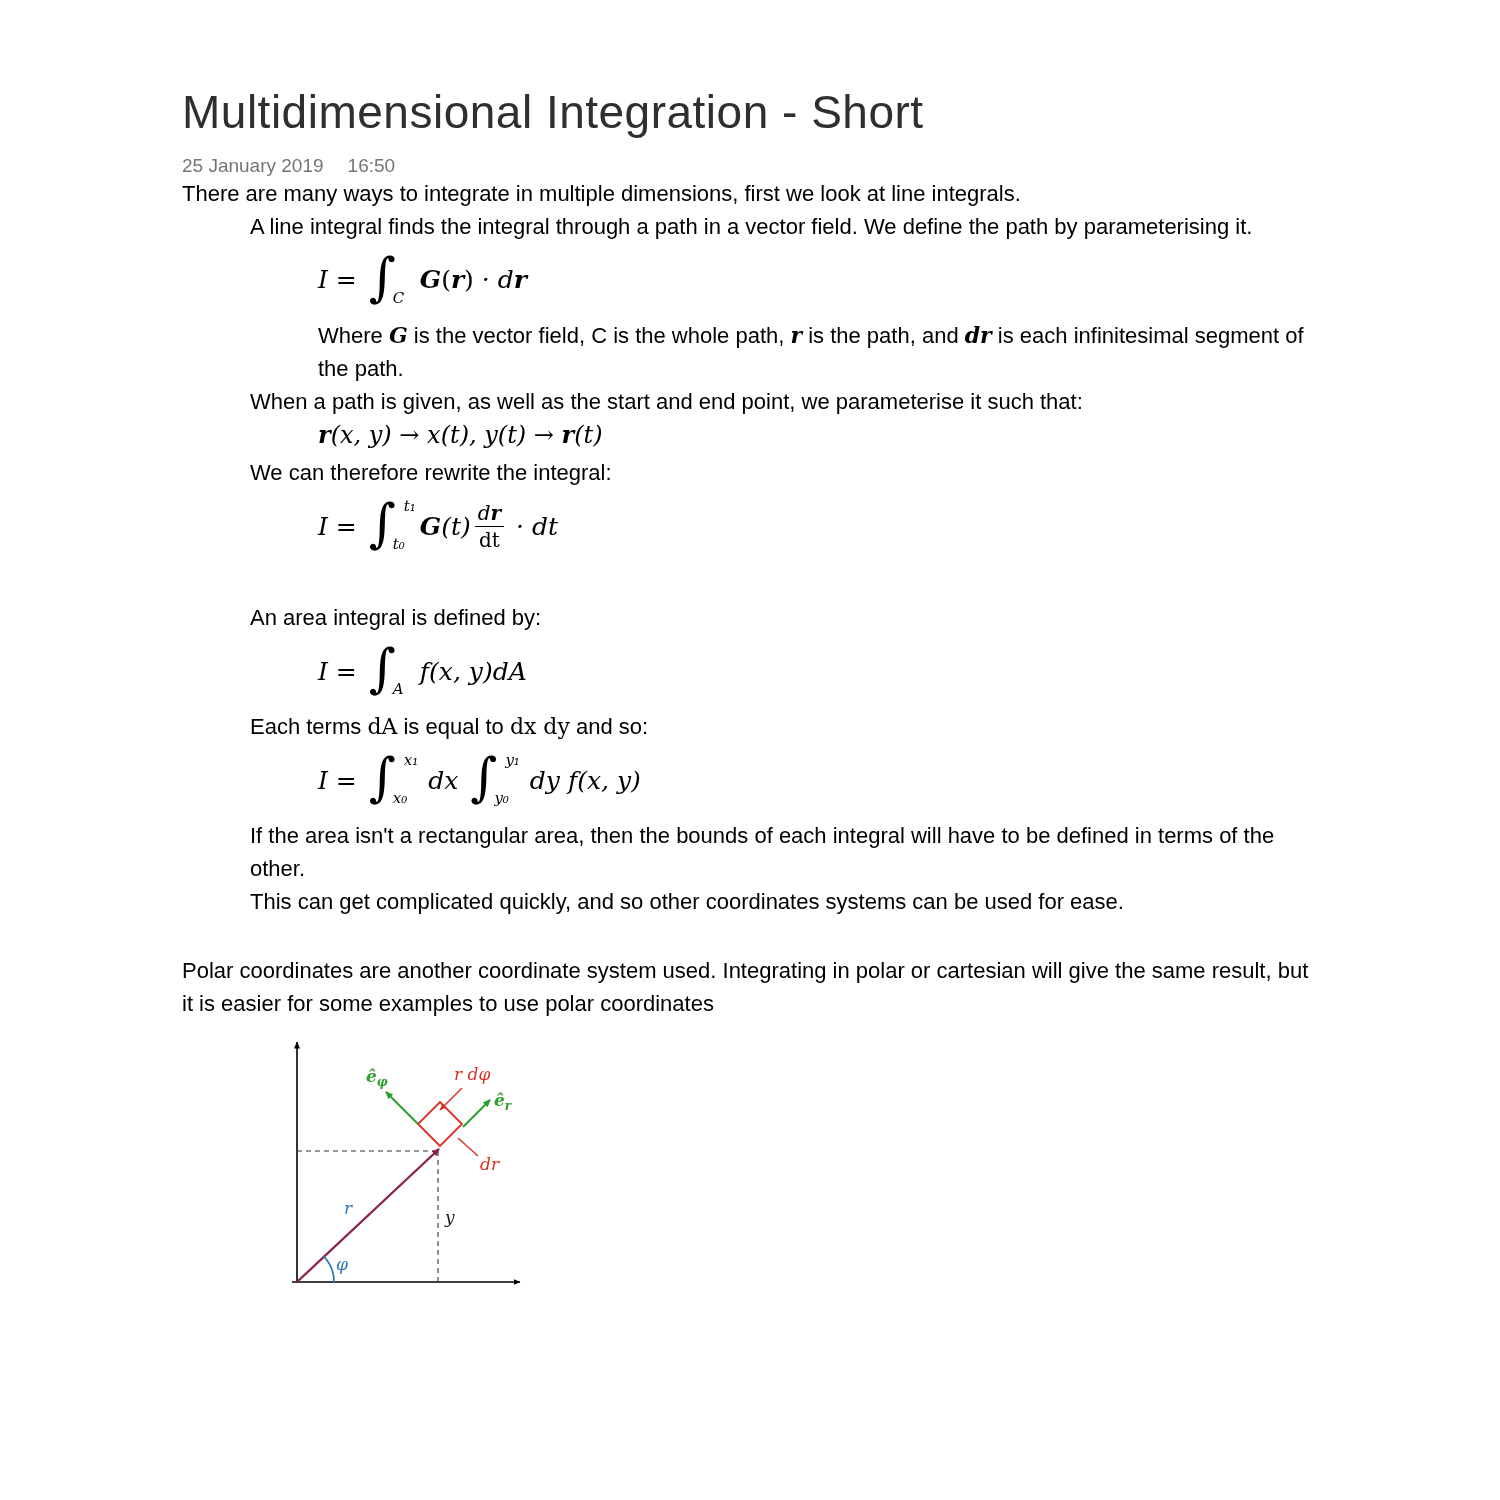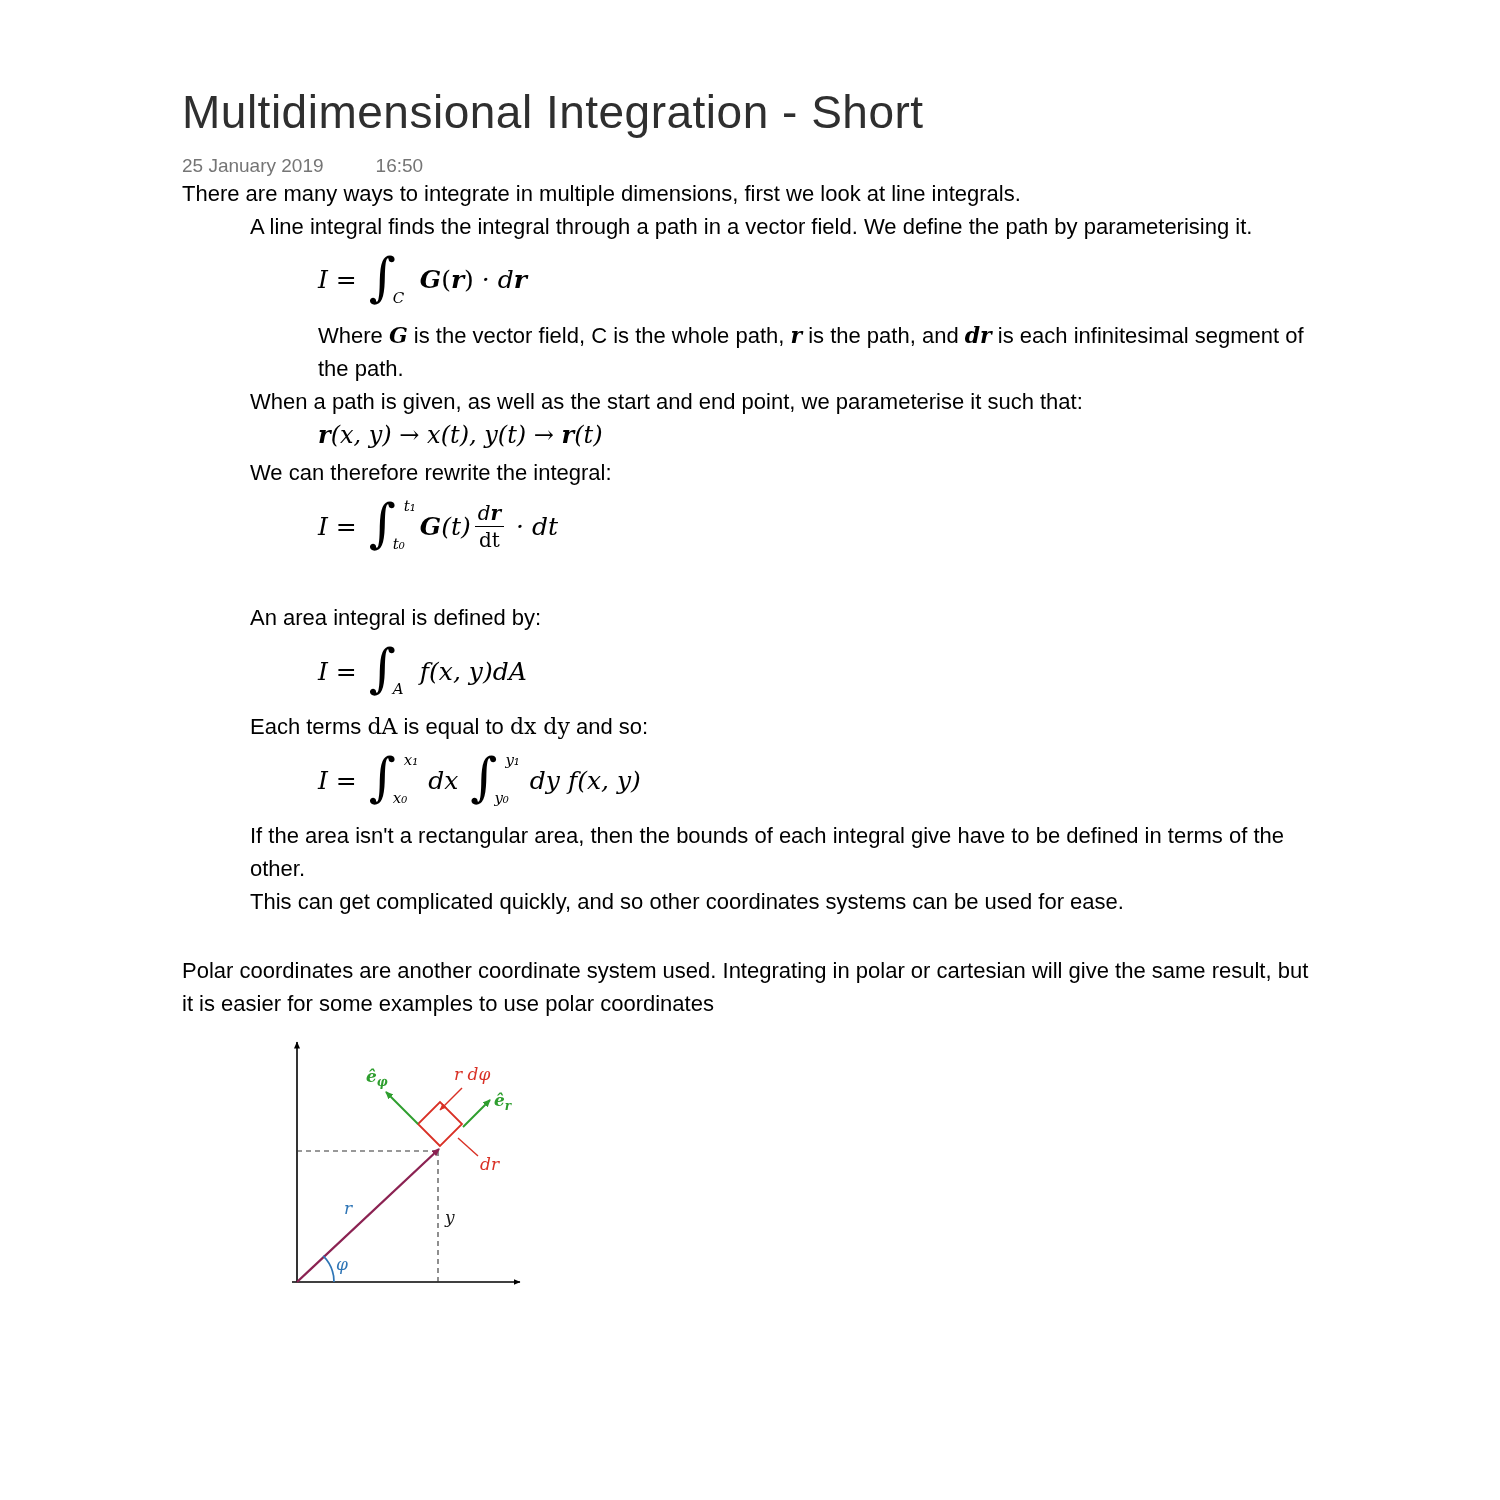--- a/index.html
+++ b/index.html
@@ -6,21 +6,21 @@
   html,body { margin:0; padding:0; }
   body {
     width:1500px; height:1500px; background:#ffffff; overflow:hidden;
     font-family:"Liberation Sans", sans-serif; color:#000; position:relative;
   }
   .page { padding:85px 0 0 182px; }
   .title {
     font-size:46px; font-weight:300; color:#2f2f2f; letter-spacing:0.5px;
     font-family:"Liberation Sans", sans-serif;
   }
-  .meta { margin-top:16px; font-size:19px; color:#757575; display:flex; gap:52px; }
+  .meta { margin-top:16px; font-size:19px; color:#757575; display:flex; gap:24px; }
   .content { width:1130px; font-size:22px; line-height:33px; }
   .para { margin:0; }
   .ind1 { margin-left:68px; }
   .ind2 { margin-left:136px; }
   .vgap { height:36px; }
 
   
   .mi { font-family:"DejaVu Serif","Liberation Serif",serif; }
   .mb { font-family:"DejaVu Serif","Liberation Serif",serif; font-style:italic; font-weight:700; }
   .formula {
@@ -128,21 +128,21 @@
         <span class="limits"><span class="up">x₁</span><span class="lo">x₀</span></span>
       </span>
       <span class="it"> dx </span>
       <span class="int-wrap">
         <span class="int-sign">∫</span>
         <span class="limits"><span class="up">y₁</span><span class="lo">y₀</span></span>
       </span>
       <span class="it"> dy f(x, y)</span>
     </div>
 
-    <p class="para ind1">If the area isn't a rectangular area, then the bounds of each integral give have to be defined in terms of the other.</p>
+    <p class="para ind1">If the area isn't a rectangular area, then the bounds of each integral will have to be defined in terms of the other.</p>
     <p class="para ind1">This can get complicated quickly, and so other coordinates systems can be used for ease.</p>
 
     <div class="vgap"></div>
 
     <p class="para">Polar coordinates are another coordinate system used. Integrating in polar or cartesian will give the same result, but it is easier for some examples to use polar coordinates</p>
 
     <div class="diagram-wrap">
       <svg class="diagram" width="300" height="256" viewBox="0 0 300 256">
         <defs>
           <marker id="arrB" markerWidth="9" markerHeight="8" refX="6.5" refY="3" orient="auto" markerUnits="userSpaceOnUse">

